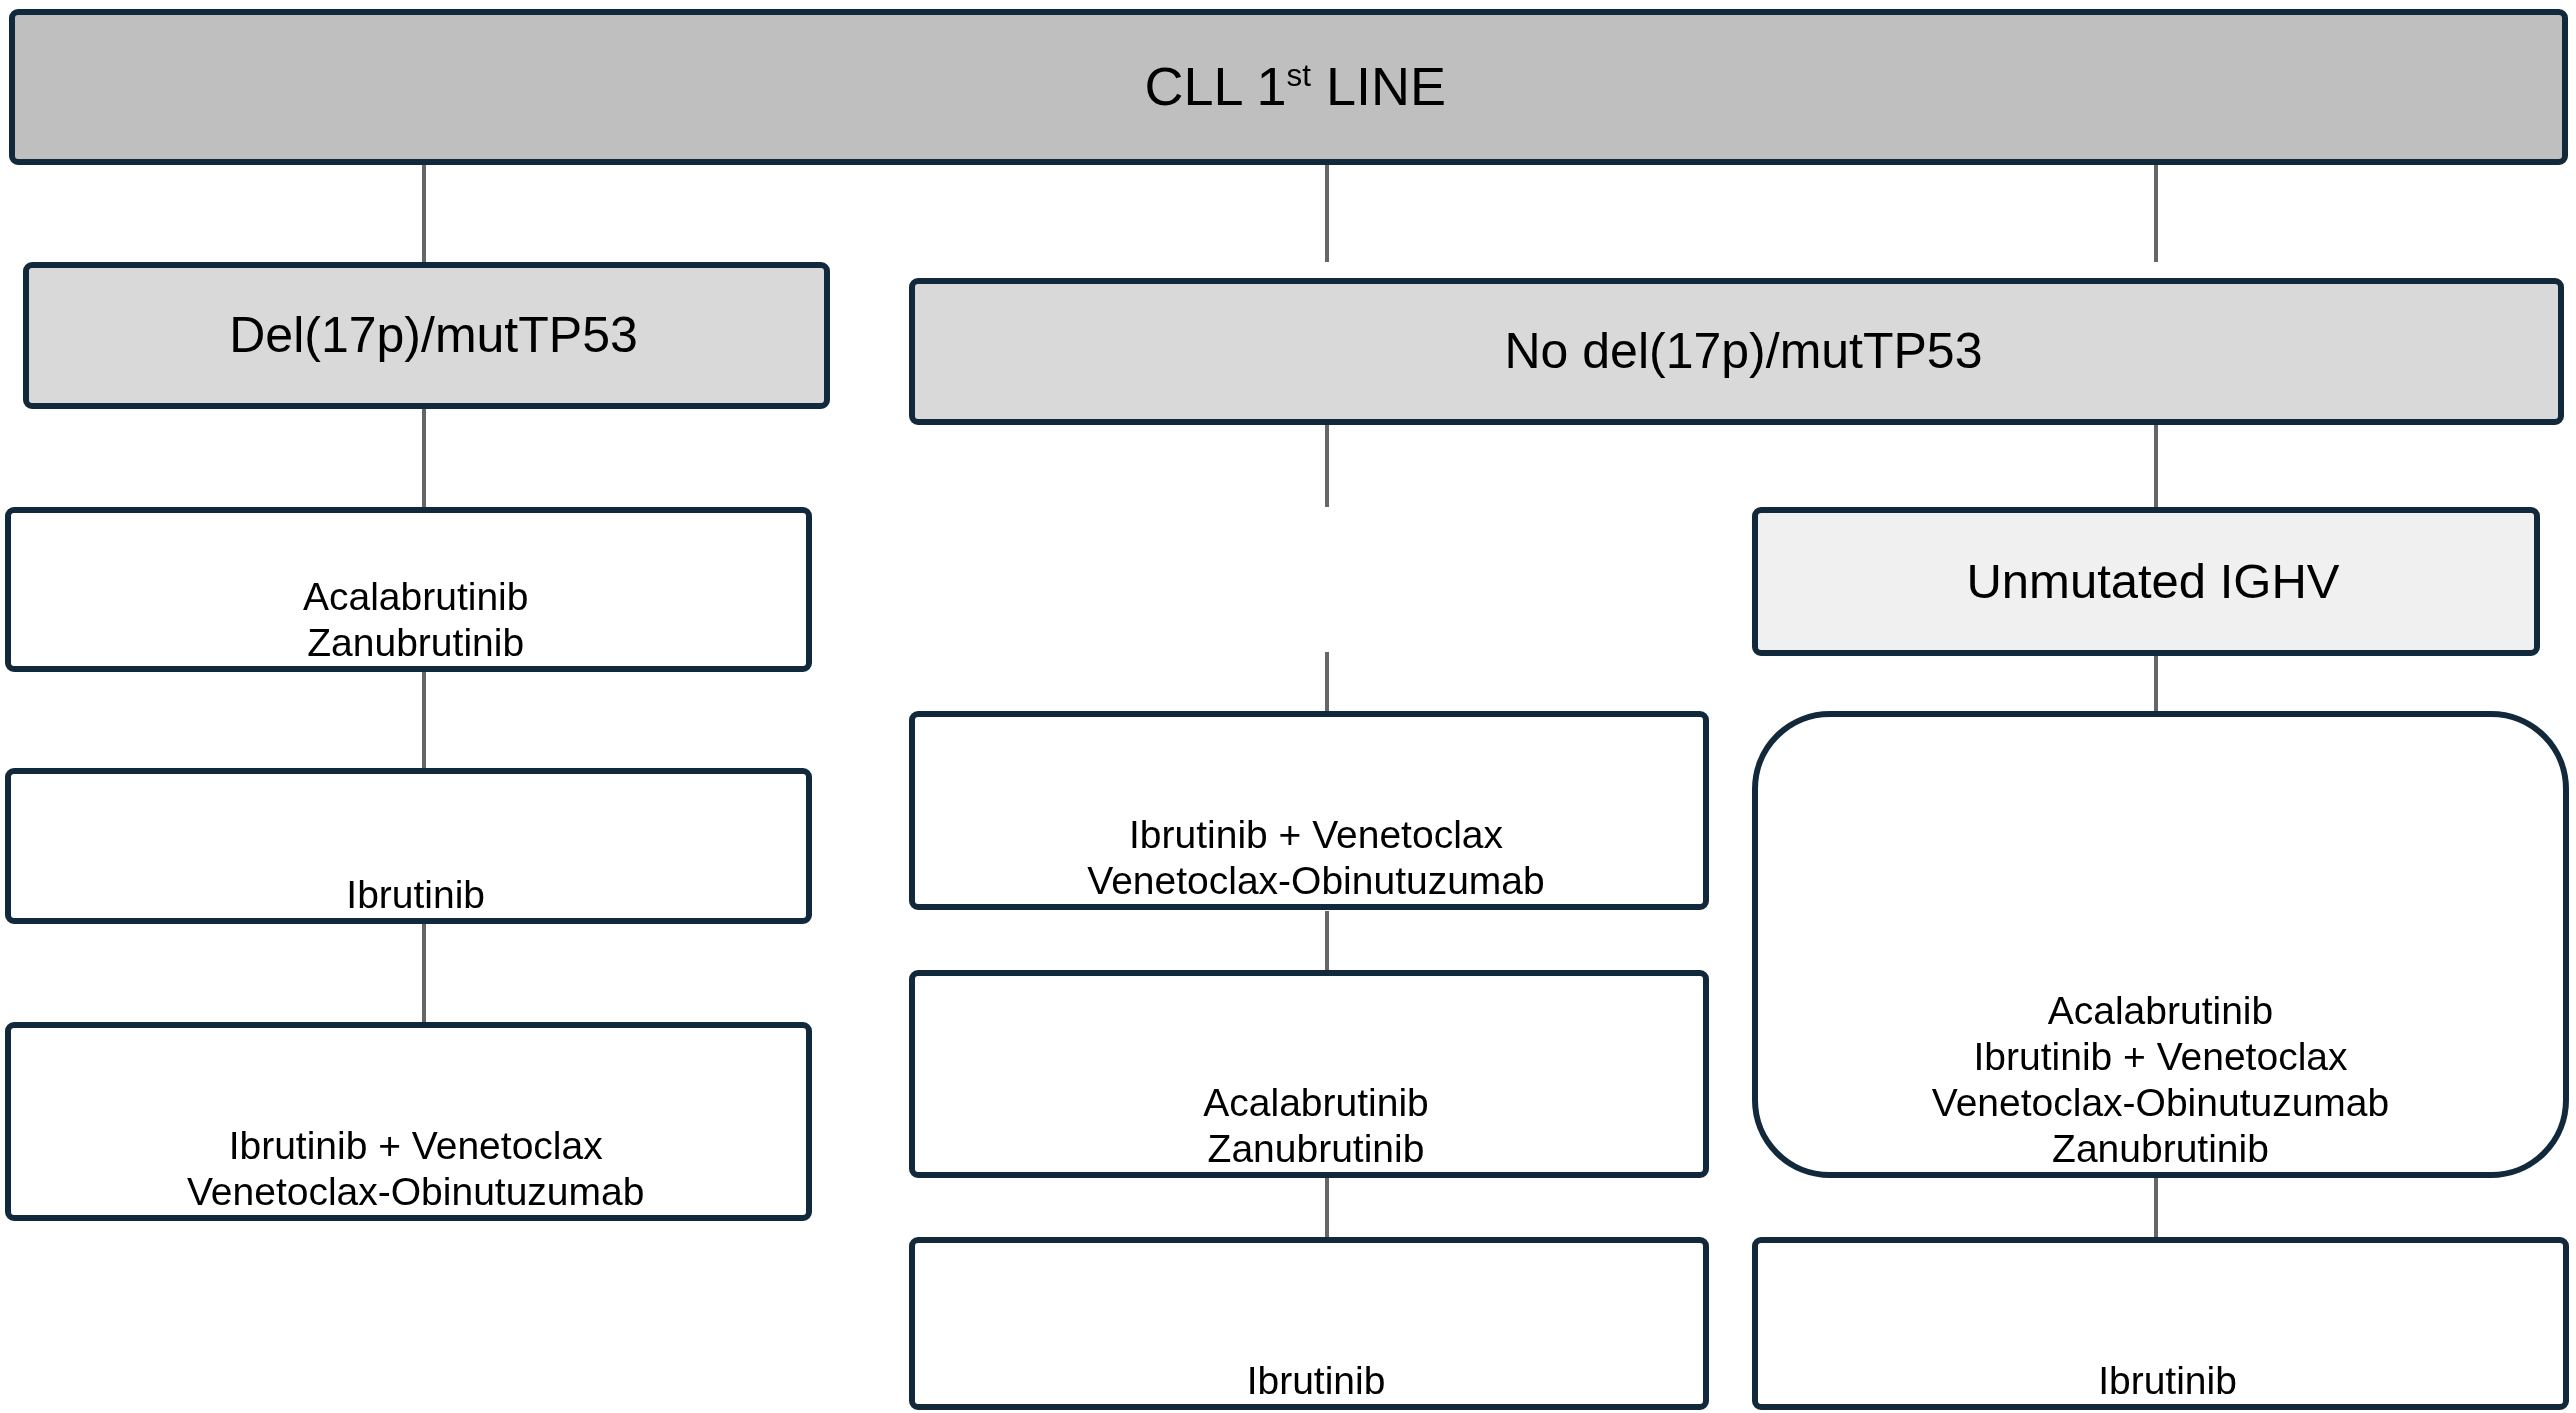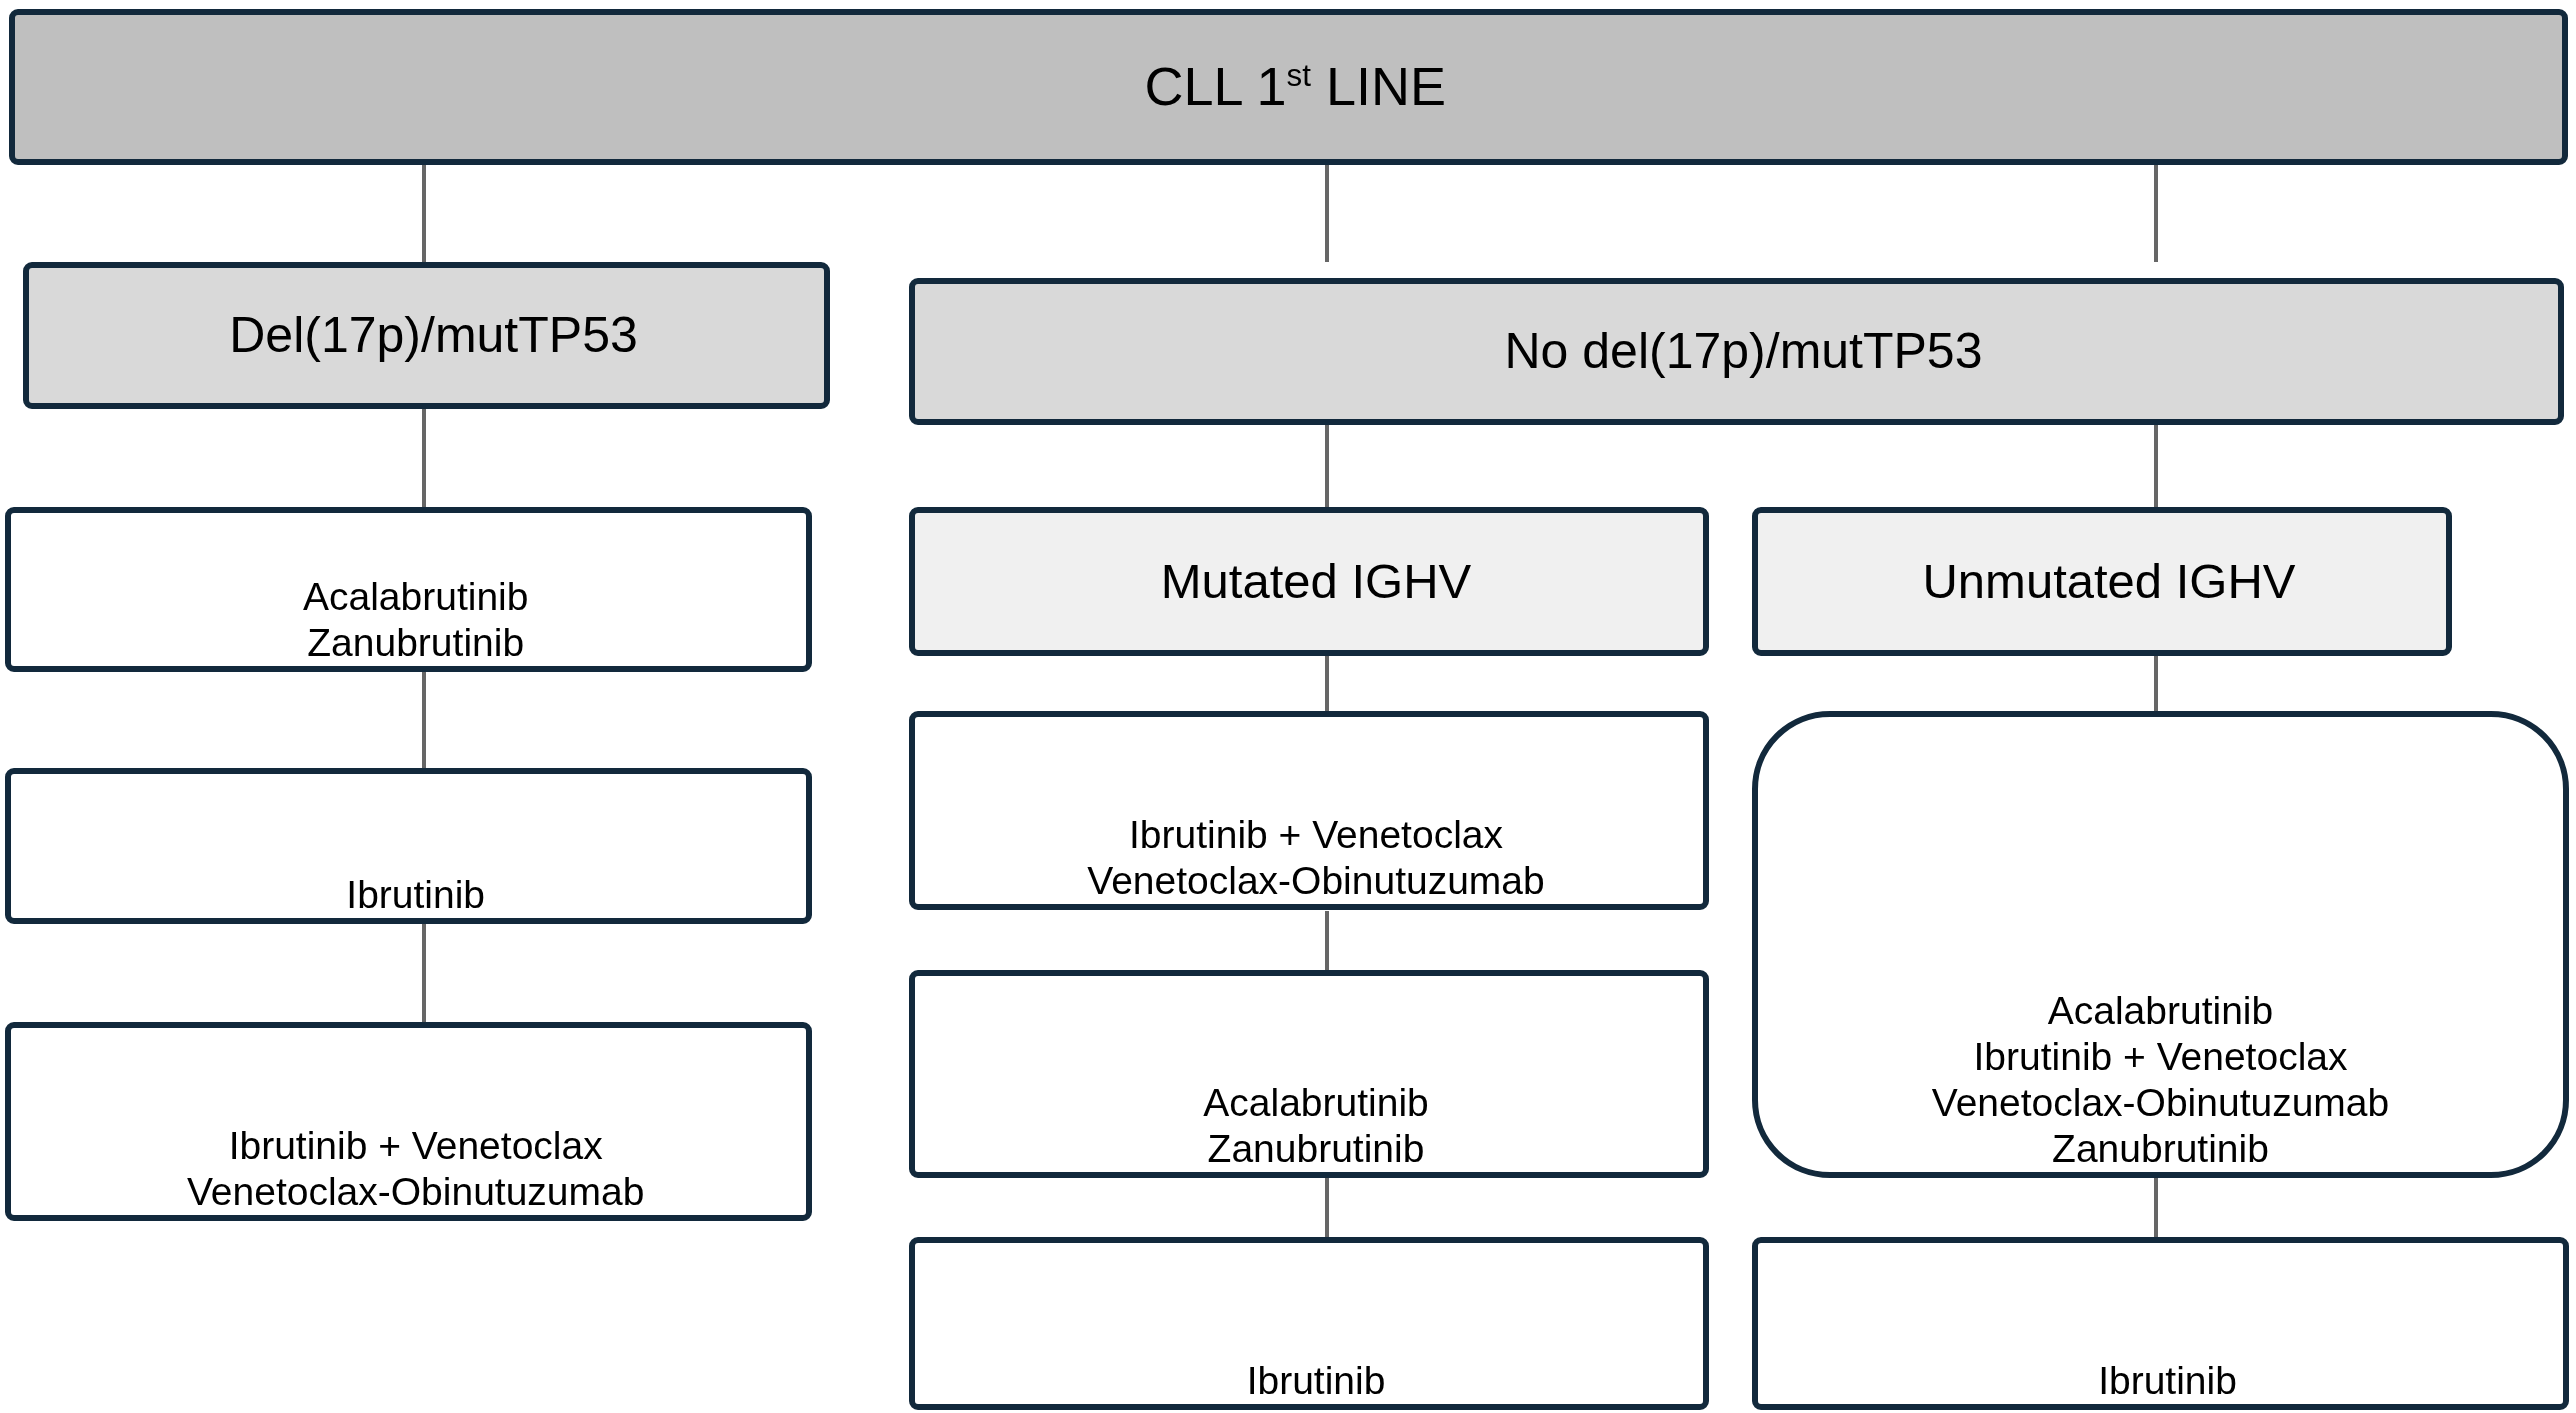--- a/index.html
+++ b/index.html
@@ -94,25 +94,22 @@
 
   <div class="node fill-level1 r-std t-l1" style="left:909px; top:262px; width:1655px; height:147px;margin-top:16px;">
     <span class="label">No del(17p)/mutTP53</span>
   </div>
 
   <div class="node fill-plain r-std t-body" style="left:5.2px; top:507px; width:807px; height:165px;">
     <span class="label">Acalabrutinib
 Zanubrutinib</span>
   </div>
 
-  <div class="node fill-level2 r-std t-l2" style="left:909px; top:507px; width:800px; height:149px;">
-    <span class="label">Mutated IGHV</span>
-  </div>
 
-  <div class="node fill-level2 r-std t-l2" style="left:1752px; top:507px; width:700px; height:149px;">
+  <div class="node fill-level2 r-std t-l2" style="left:1752px; top:507px; width:788px; height:149px;">
     <span class="label">Unmutated IGHV</span>
   </div>
 
   <div class="node fill-plain r-std t-body" style="left:5.2px; top:768px; width:807px; height:156px;">
     <span class="label">Ibrutinib</span>
   </div>
 
   <div class="node fill-plain r-std t-body" style="left:909px; top:711px; width:800px; height:199px;">
     <span class="label">Ibrutinib + Venetoclax
 Venetoclax-Obinutuzumab</span>

